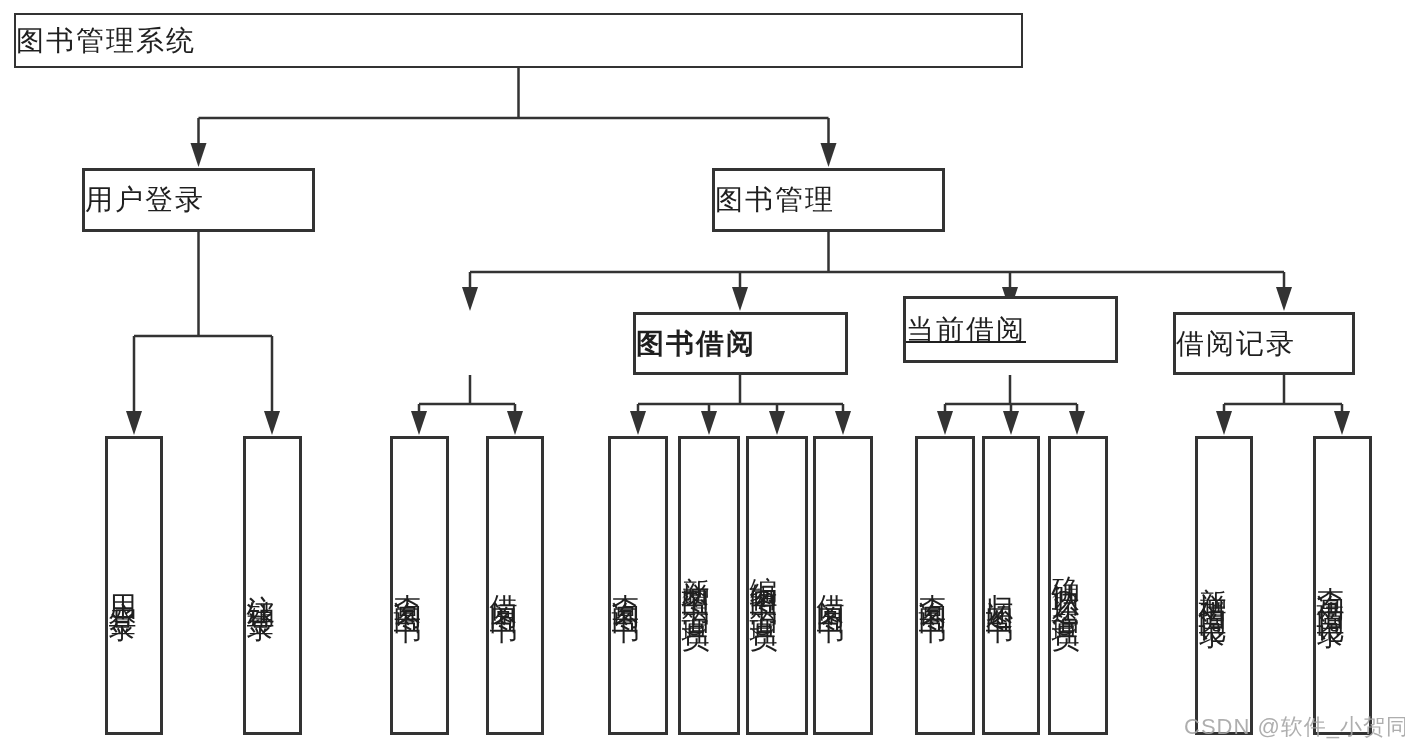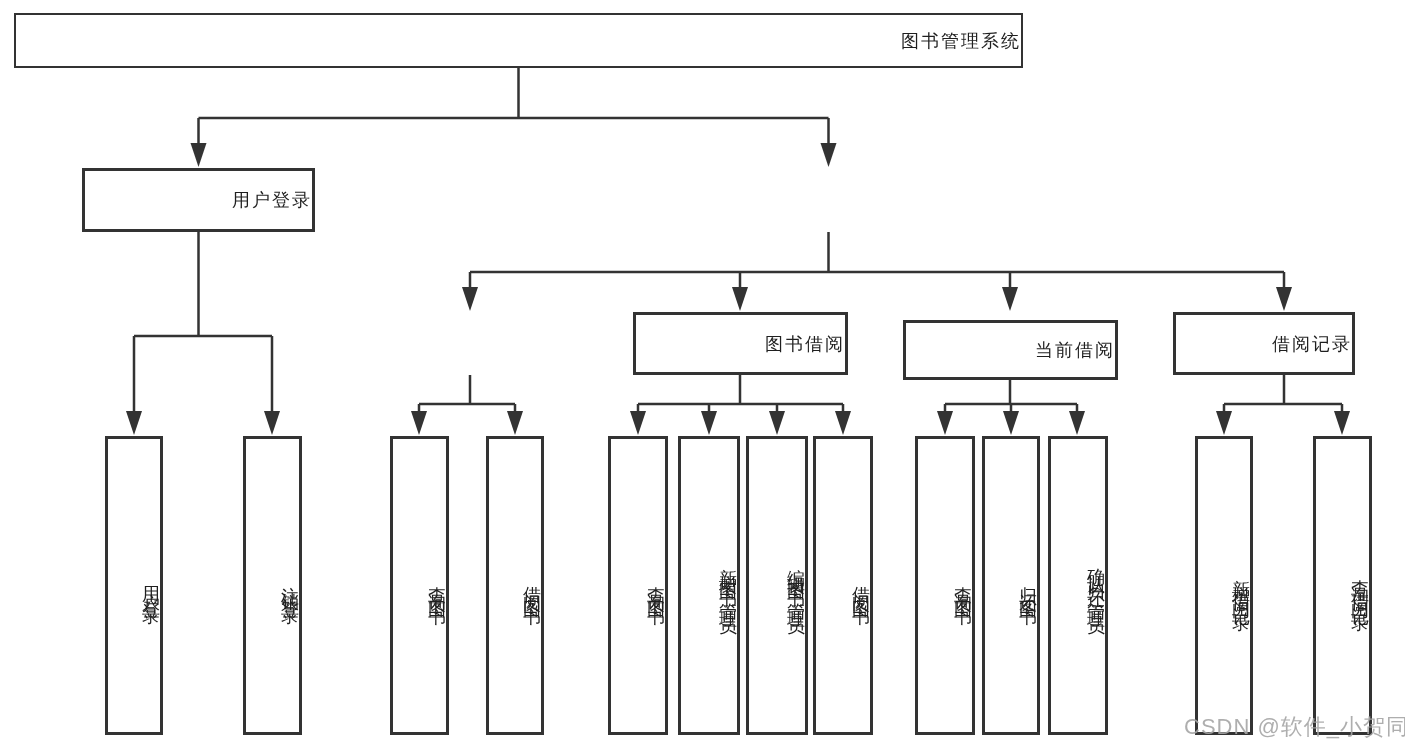--- a/index.html
+++ b/index.html
@@ -18,22 +18,22 @@
     width: 1405px; height: 747px;
     pointer-events: none;
   }
   .box {
     position: absolute;
     box-sizing: border-box;
     border: 3px solid #333333;
     background: #ffffff;
     display: flex;
     align-items: center;
-    justify-content: flex-end;
-    font-size: 18px;
+    justify-content: flex-start;
+    font-size: 28px;
     color: #1f1f1f;
   }
   .hbox span {
     letter-spacing: 2px;
     white-space: nowrap;
     line-height: 1;
   }
   .root-box { border-width: 2px; }
   .vbox span {
     writing-mode: vertical-rl;
@@ -104,25 +104,28 @@
     </g>
   </svg>
 
   <div class="box hbox root-box" style="left:14px; top:13px; width:1009px; height:55px;">
     <span>图书管理系统</span>
   </div>
 
   <div class="box hbox" style="left:82px; top:168px; width:233px; height:64px;">
     <span>用户登录</span>
   </div>
+  <div class="box hbox" style="left:712px; top:168px; width:233px; height:64px;">
+    <span>图书管理</span>
+  </div>
 
-  <div class="box hbox" style="left:633px; top:312px; width:215px; height:63px;">
+  <div class="box hbox" style="left:633px; top:312px; width:215px; height:63px;font-weight:bold;">
     <span>图书借阅</span>
   </div>
-  <div class="box hbox" style="left:903px; top:320px; width:215px; height:60px;">
+  <div class="box hbox" style="left:903px; top:296px; width:215px; height:67px;text-decoration:underline;">
     <span>当前借阅</span>
   </div>
   <div class="box hbox" style="left:1173px; top:312px; width:182px; height:63px;">
     <span>借阅记录</span>
   </div>
 
   <div class="box vbox" style="left:105px; top:436px; width:58px; height:299px;">
     <span>用户登录</span>
   </div>
   <div class="box vbox" style="left:243px; top:436px; width:59px; height:299px;">

